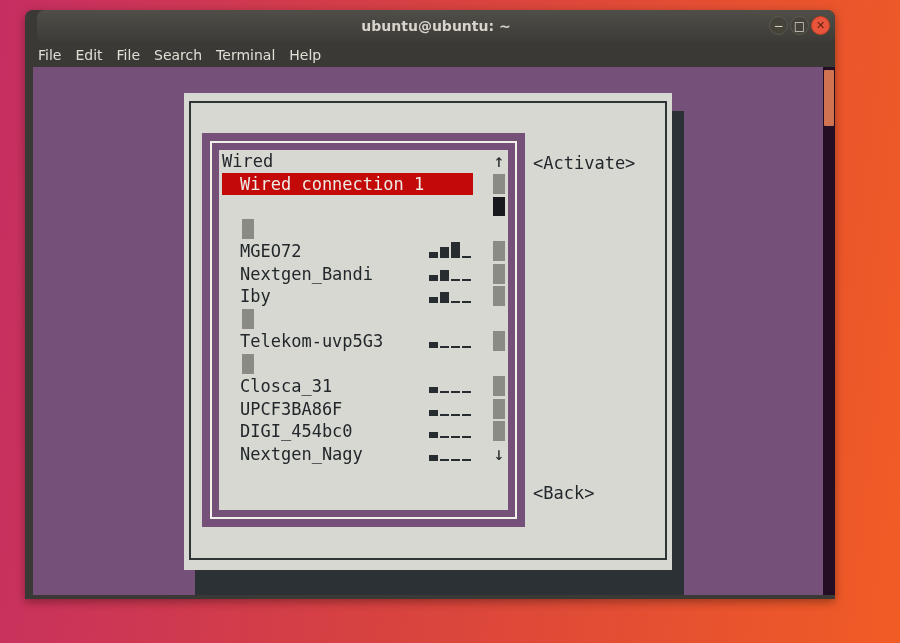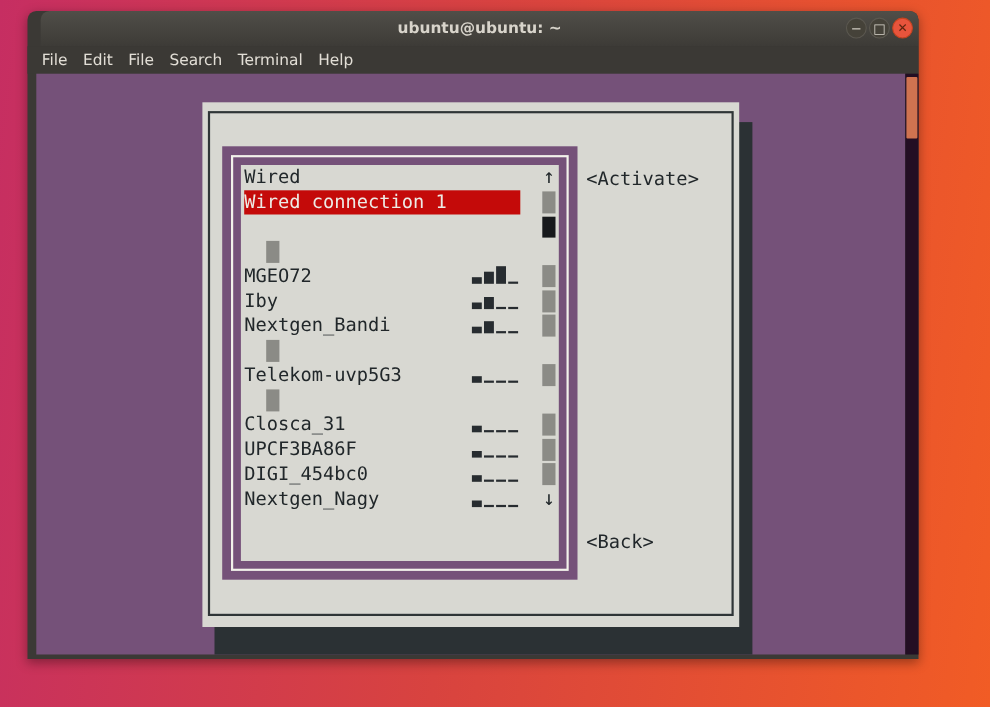--- a/index.html
+++ b/index.html
@@ -56,21 +56,21 @@
   .listbox { position:absolute; left:18px; top:40px; width:323px; height:394px; background:#755179; }
   .listbox-frame { position:absolute; inset:8px; border:2px solid #f2f1ea; }
   .listbox-content {
     position:absolute; left:17px; top:17px; width:289px; height:360px;
     background:#d8d8d2; display:flex; flex-direction:column;
   }
   .lb-row { display:flex; align-items:center; height:22.5px; flex:none; padding-left:3px; }
   .row-main { width:251px; height:100%; display:flex; align-items:center; }
   .row-main.selected { background:#c40a09; }
   .row-label { font-size:17px; color:#21272a; white-space:pre; line-height:22px; }
-  .row-label.indent { }
+  .row-label.indent { padding-left:18px; }
   .row-main.selected .row-label { color:#edebe6; }
   .row-signal {
     margin-left:auto; width:44px; height:20px; display:flex;
     align-items:flex-end; gap:2px; padding-bottom:3px; box-sizing:border-box;
   }
   .row-signal i { display:block; width:9px; flex:none; }
   .sig-fill { background:#272c30; }
   .sig-under { height:2px; background:#272c30; }
   .row-scroll { width:12px; margin-left:20px; height:100%; display:flex; align-items:center; justify-content:center; }
   .scroll-track { width:12px; height:20px; background:#8b8b86; }
@@ -154,35 +154,35 @@
                     <i class="sig-fill" style="height: 16px;"></i>
                     <i class="sig-under"></i>
                   </span>
                 </div>
                 <div class="row-scroll">
                   <div class="scroll-track"></div>
                 </div>
               </div>
               <div class="lb-row">
                 <div class="row-main">
+                  <span class="row-label indent">Nextgen_Bandi</span>
+                  <span class="row-signal">
+                    <i class="sig-fill" style="height: 6px;"></i>
+                    <i class="sig-fill" style="height: 11px;"></i>
+                    <i class="sig-under"></i>
+                    <i class="sig-under"></i>
+                  </span>
+                </div>
+                <div class="row-scroll">
+                  <div class="scroll-track"></div>
+                </div>
+              </div>
+              <div class="lb-row">
+                <div class="row-main">
                   <span class="row-label indent">Iby</span>
-                  <span class="row-signal">
-                    <i class="sig-fill" style="height: 6px;"></i>
-                    <i class="sig-fill" style="height: 11px;"></i>
-                    <i class="sig-under"></i>
-                    <i class="sig-under"></i>
-                  </span>
-                </div>
-                <div class="row-scroll">
-                  <div class="scroll-track"></div>
-                </div>
-              </div>
-              <div class="lb-row">
-                <div class="row-main">
-                  <span class="row-label indent">Nextgen_Bandi</span>
                   <span class="row-signal">
                     <i class="sig-fill" style="height: 6px;"></i>
                     <i class="sig-fill" style="height: 11px;"></i>
                     <i class="sig-under"></i>
                     <i class="sig-under"></i>
                   </span>
                 </div>
                 <div class="row-scroll">
                   <div class="scroll-track"></div>
                 </div>

